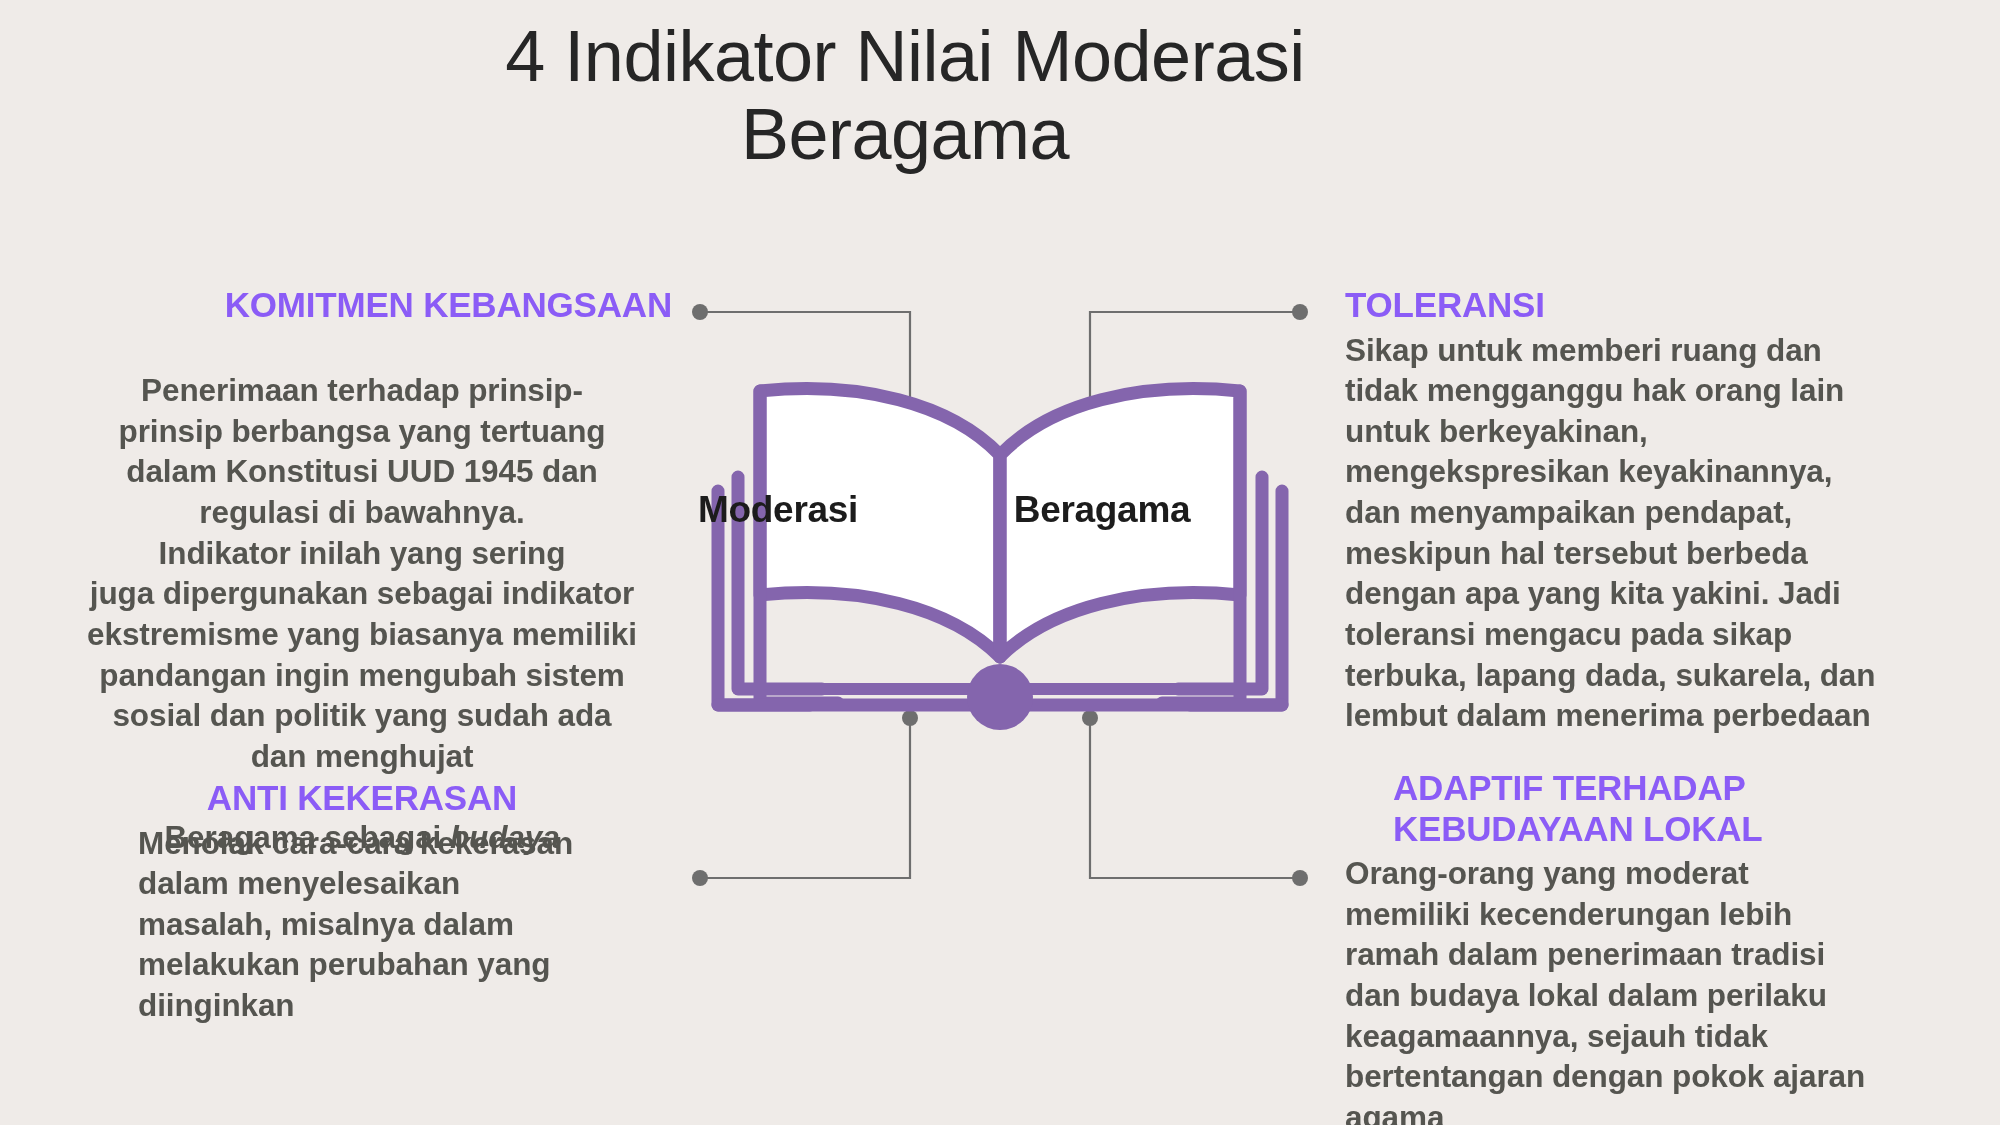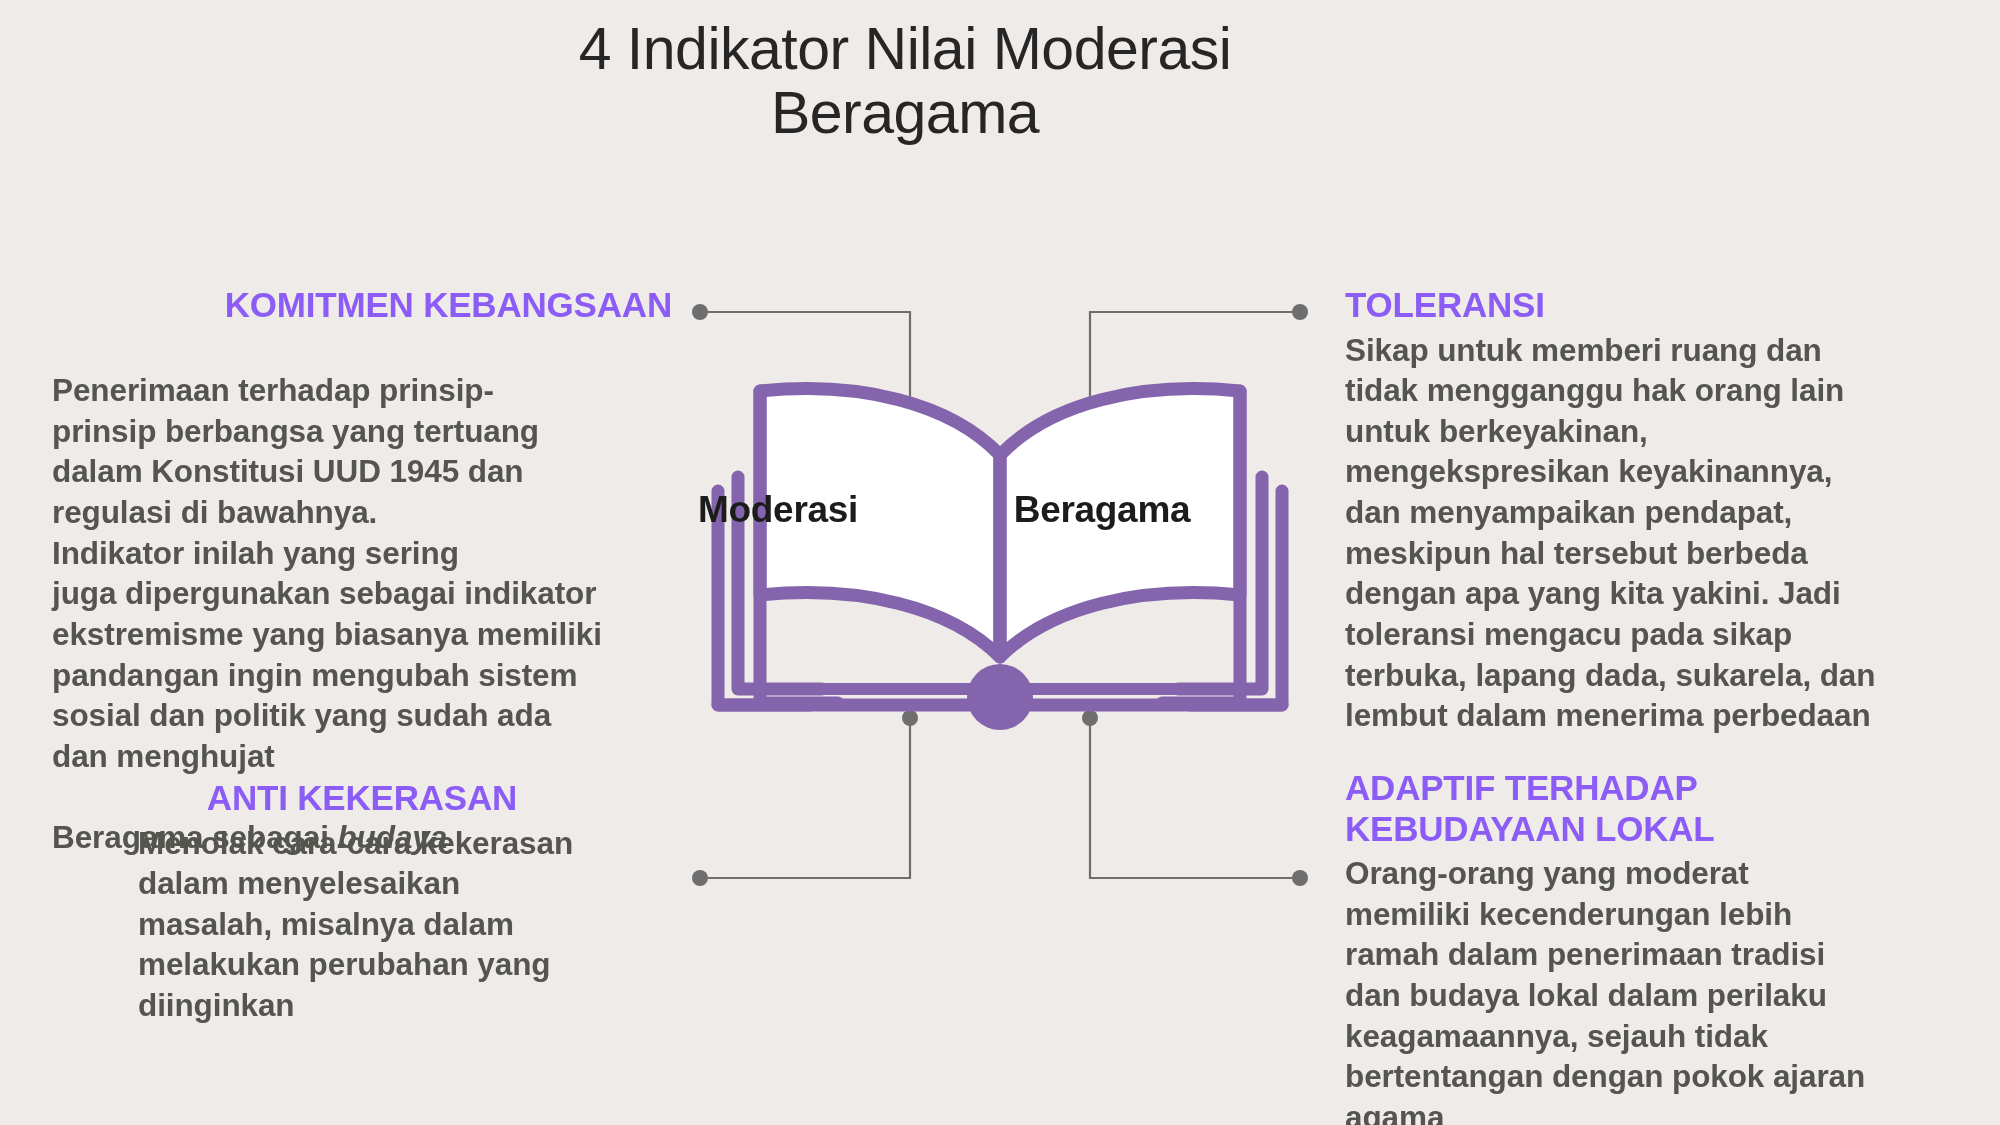--- a/index.html
+++ b/index.html
@@ -21,21 +21,21 @@
     height: 1125px;
   }
 
   
   .title {
     position: absolute;
     left: 290px;
     top: 18px;
     width: 1230px;
     text-align: center;
-    font-size: 59px;
+    font-size: 72px;
     line-height: 1.08;
     font-weight: 400;
     color: #262626;
     letter-spacing: -0.5px;
     white-space: pre-line;
   }
 
   
   .col {
     position: absolute;
@@ -78,21 +78,21 @@
     color: #555550;
     font-weight: bold;
     font-size: 31.5px;
     line-height: 1.29;
     margin: 0;
     letter-spacing: -0.1px;
     white-space: pre-line;
   }
   .sec-body i { font-style: italic; }
 
-  .col-left .sec-body { text-align: left; }
+  .col-left .sec-body { text-align: center; }
   .col-left-2 .sec-body { text-align: left; padding-left: 86px; }
   .col-left-2 .sec-head { text-align: center; }
 
   
   .book-wrap {
     position: absolute;
     left: 680px;
     top: 285px;
     width: 640px;
     height: 640px;
@@ -159,21 +159,21 @@
 mengekspresikan  keyakinannya,
 dan menyampaikan  pendapat,
 meskipun hal tersebut berbeda
 dengan apa yang kita yakini. Jadi
 toleransi  mengacu pada sikap
 terbuka, lapang dada,  sukarela, dan
 lembut dalam menerima  perbedaan</div>
   </div>
 
   <div class="col col-right-2">
-    <div class="sec-head" style="white-space:pre-line;">ADAPTIF TERHADAP
+    <div class="sec-head" style="white-space:pre-line;margin-left:48px;">ADAPTIF TERHADAP
 KEBUDAYAAN LOKAL</div>
     <div class="sec-body">Orang-orang yang moderat
 memiliki  kecenderungan lebih
 ramah dalam penerimaan  tradisi
 dan budaya lokal dalam perilaku
 keagamaannya, sejauh tidak
 bertentangan  dengan pokok ajaran
 agama</div>
   </div>
 

